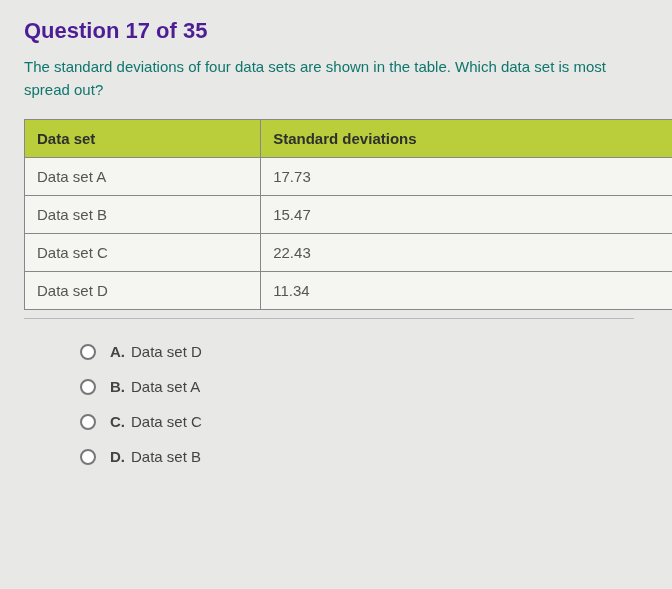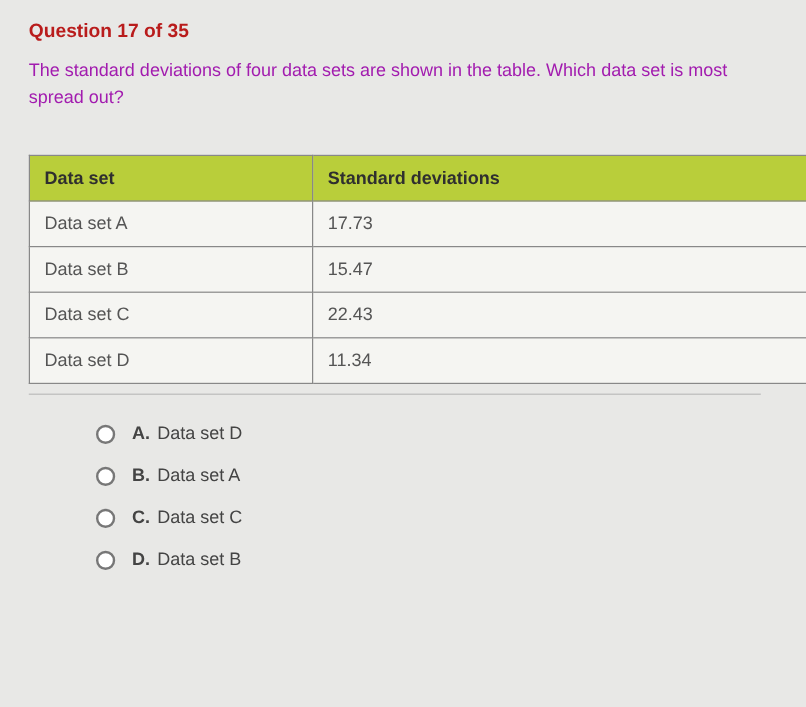--- a/index.html
+++ b/index.html
@@ -10,30 +10,30 @@
     body {
       font-family: Arial, Helvetica, sans-serif;
       background: #e8e8e6;
       width: 672px;
       height: 589px;
       padding: 18px 24px;
       color: #4a4a4a;
       overflow: hidden;
     }
     .question-header {
-      font-size: 16px;
+      font-size: 22px;
       font-weight: bold;
-      color: #b91c1c;
+      color: #4c1d95;
       margin-bottom: 12px;
     }
     .question-prompt {
       font-size: 15px;
-      color: #a21caf;
+      color: #0f766e;
       line-height: 1.5;
-      margin-bottom: 36px;
+      margin-bottom: 18px;
     }
     table.data-table {
       border-collapse: collapse;
       width: 652px;
     }
     table.data-table th,
     table.data-table td {
       border: 1px solid #888;
       padding: 10px 12px;
       text-align: left;

